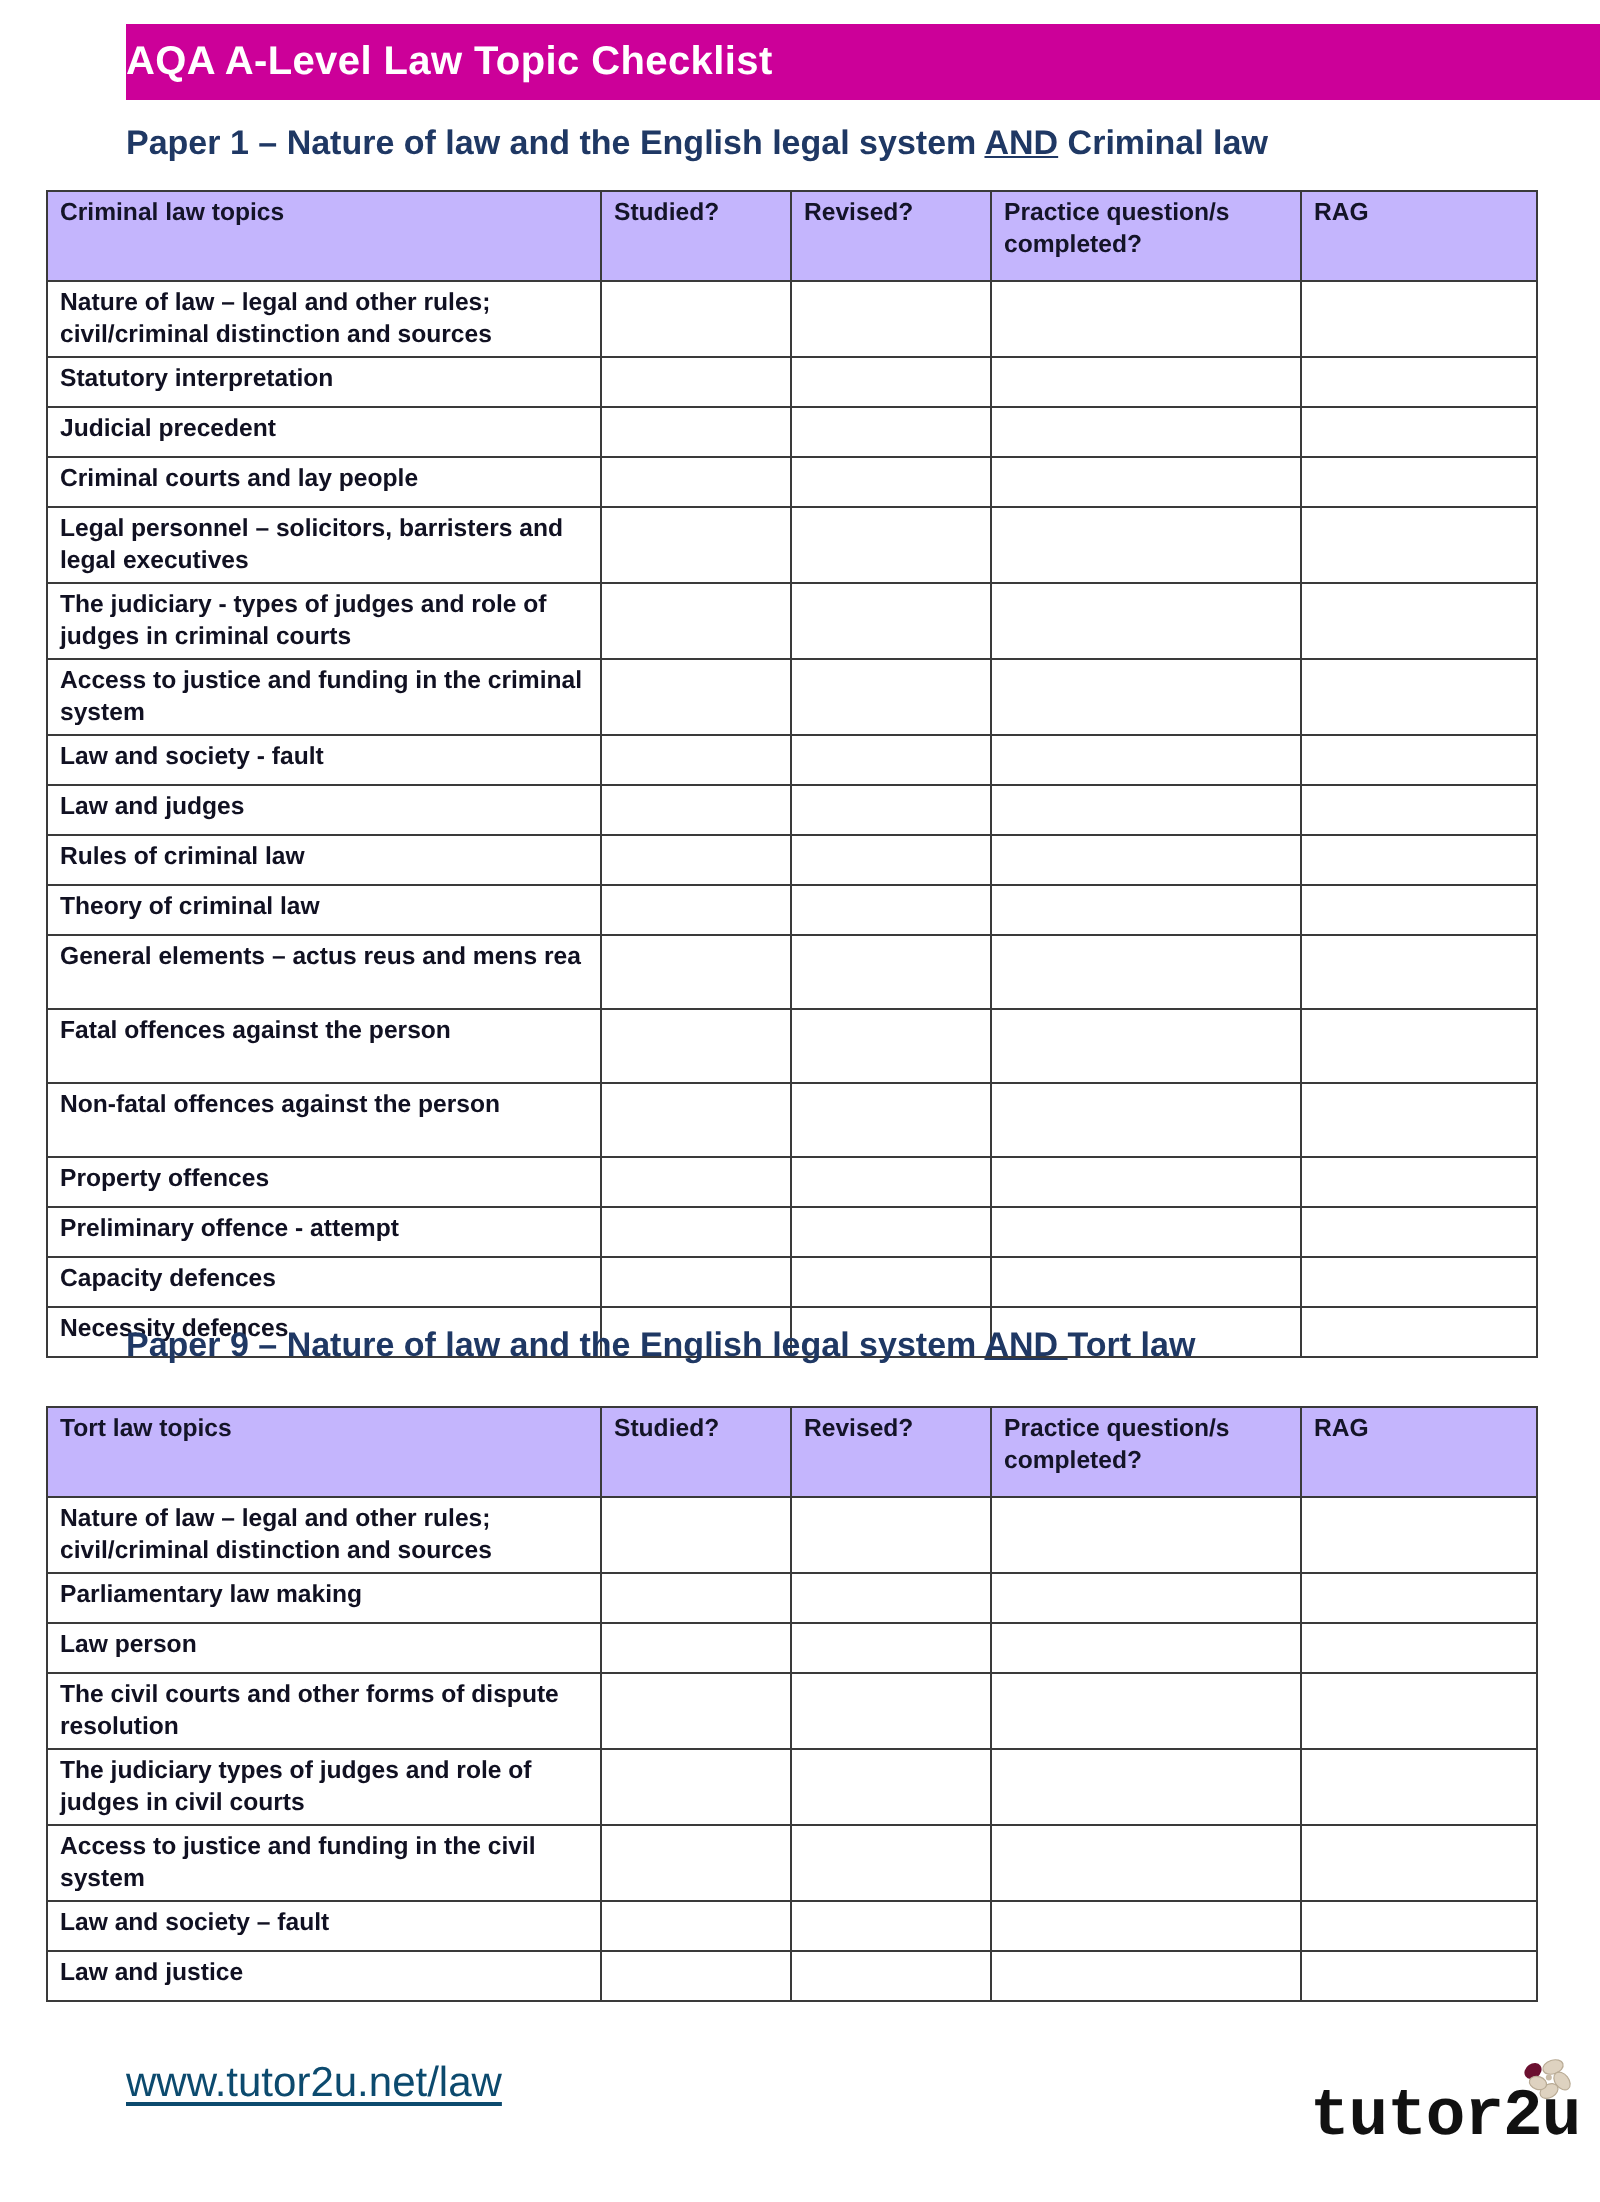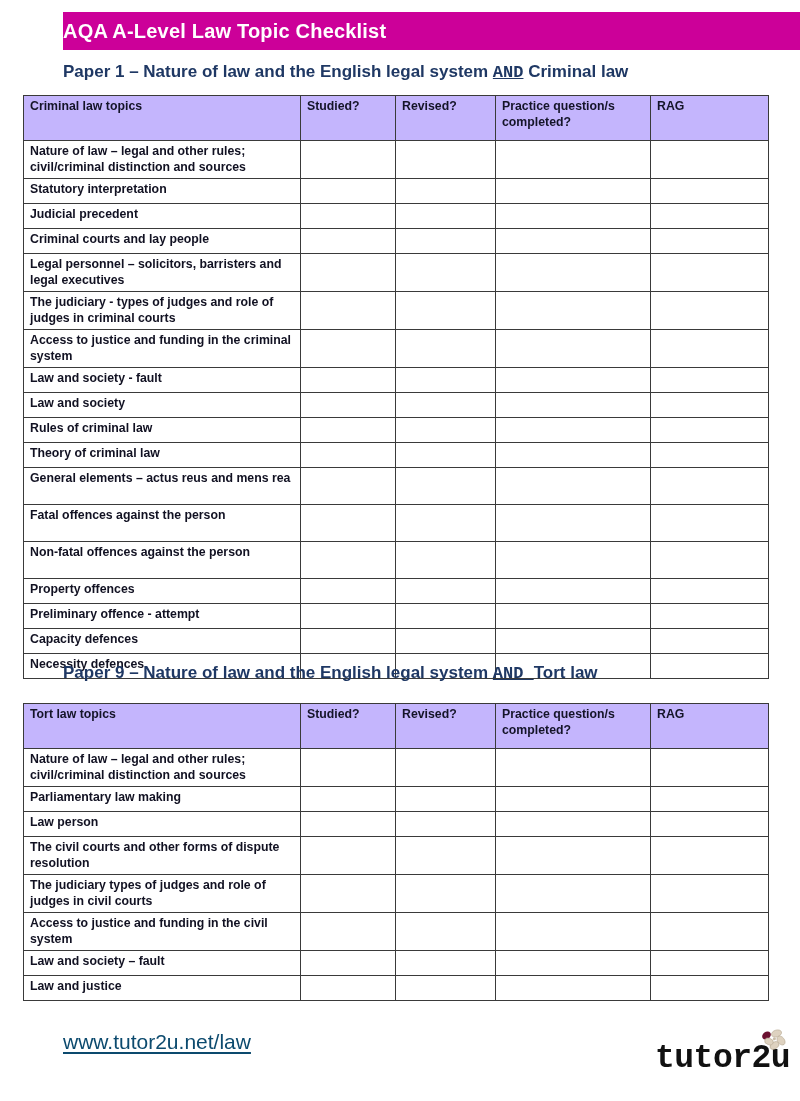--- a/index.html
+++ b/index.html
@@ -48,21 +48,20 @@
     position: absolute;
     left: 63px;
     font-size: 17px;
     font-weight: bold;
     color: #1f3864;
     white-space: nowrap;
     font-family: "Liberation Sans", sans-serif;
   }
   .paper-heading .und {
     text-decoration: underline;
-    font-family: Liberation Mono, monospace;
   }
   #paper1-heading { top: 62px; }
   #paper2-heading { top: 663px; }
 
   
   .checklist-table {
     position: absolute;
     left: 23px;
     width: 745px;
     border-collapse: collapse;
@@ -224,21 +223,21 @@
           <td class="mark-cell"></td>
         </tr>
         <tr class="one-line">
           <td class="topic-cell">Law and society - fault</td>
           <td class="mark-cell"></td>
           <td class="mark-cell"></td>
           <td class="mark-cell"></td>
           <td class="mark-cell"></td>
         </tr>
         <tr class="one-line">
-          <td class="topic-cell">Law and society</td>
+          <td class="topic-cell">Law and judges</td>
           <td class="mark-cell"></td>
           <td class="mark-cell"></td>
           <td class="mark-cell"></td>
           <td class="mark-cell"></td>
         </tr>
         <tr class="one-line">
           <td class="topic-cell">Rules of criminal law</td>
           <td class="mark-cell"></td>
           <td class="mark-cell"></td>
           <td class="mark-cell"></td>

